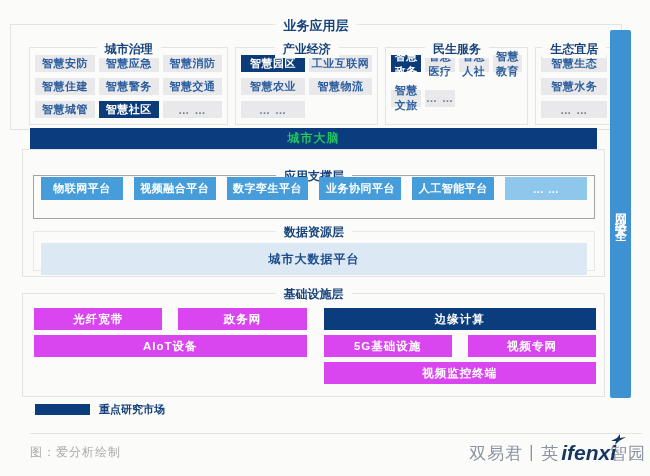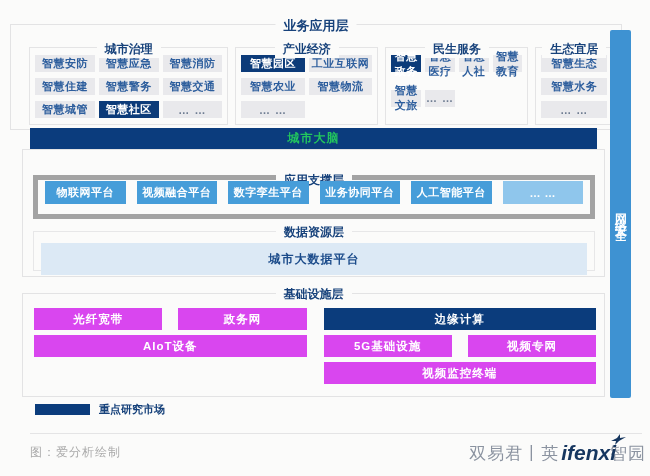--- a/index.html
+++ b/index.html
@@ -47,21 +47,21 @@
     display:flex;align-items:center;justify-content:center;z-index:3;
     letter-spacing:1px;
   }
   
   #mid-box{
     position:absolute;left:22px;top:149px;width:583px;height:128px;
     border:1px solid #e3e3e4;box-sizing:border-box;
   }
   #support-box{
     position:absolute;left:33px;top:175px;width:562px;height:44px;
-    border:5px solid #a3a3a3;box-sizing:border-box;
+    border:1px solid #a3a3a3;box-sizing:border-box;
   }
   #support-title,#data-title,#infra-title{font-size:12px;}
   #platforms{
     position:absolute;left:7px;right:7px;top:1px;height:23px;
     display:flex;gap:11px;
   }
   .plat{
     flex:1;background:#469dd9;color:#fff;font-size:11px;font-weight:bold;
     display:flex;align-items:center;justify-content:center;letter-spacing:0.5px;
   }

